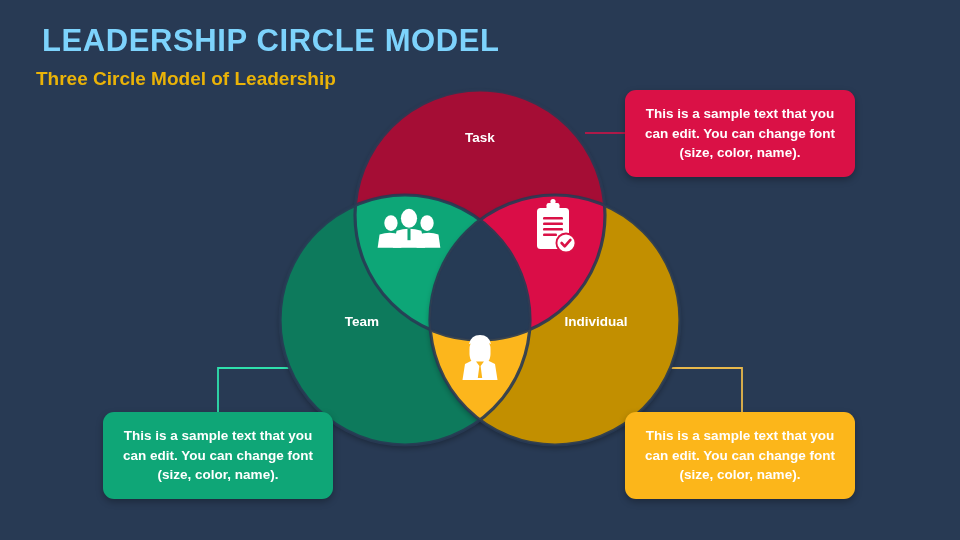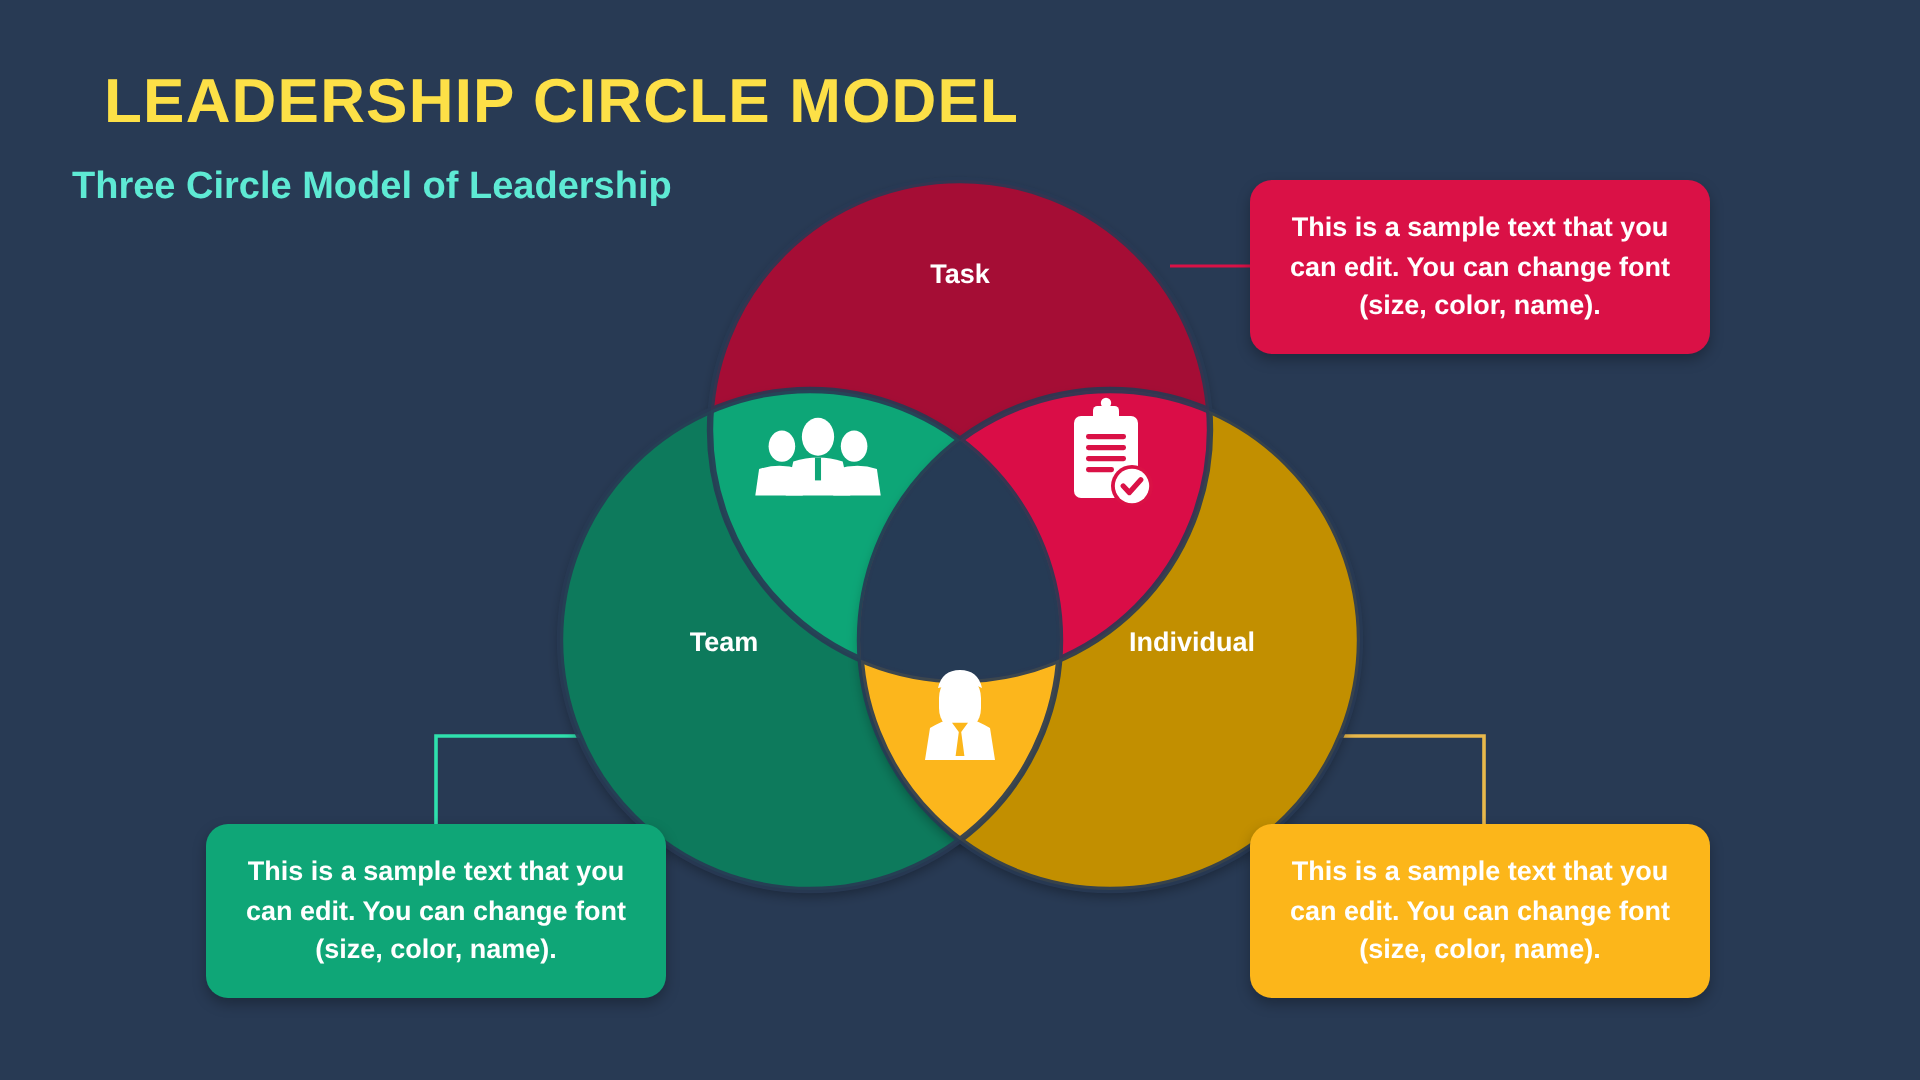--- a/index.html
+++ b/index.html
@@ -22,30 +22,30 @@
   
   #header {
     position: absolute;
     left: 36px;
     top: 18px;
     width: 700px;
   }
   #title {
     font-size: 31px;
     font-weight: bold;
-    color: #fde047;
+    color: #7dd3fc;
     letter-spacing: 0.6px;
     line-height: 1.1;
-    margin: 16px;
+    margin: 6px;
     white-space: nowrap;
   }
   #subtitle {
     font-size: 19px;
     font-weight: bold;
-    color: #5eead4;
+    color: #eab308;
     margin: 11px 0 0 0;
     line-height: 1.1;
     white-space: nowrap;
   }
 
   
   #stage {
     position: absolute;
     left: 0;
     top: 0;

